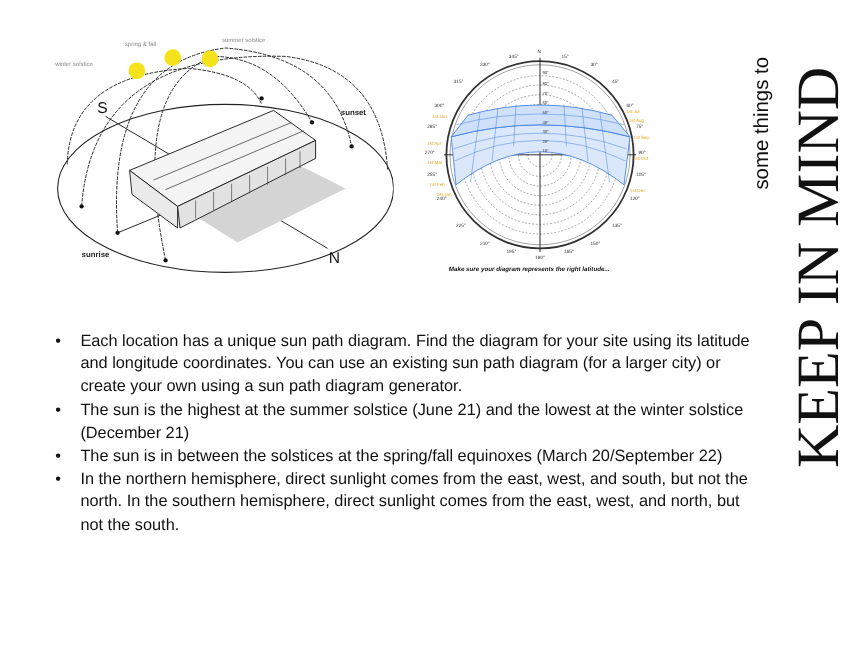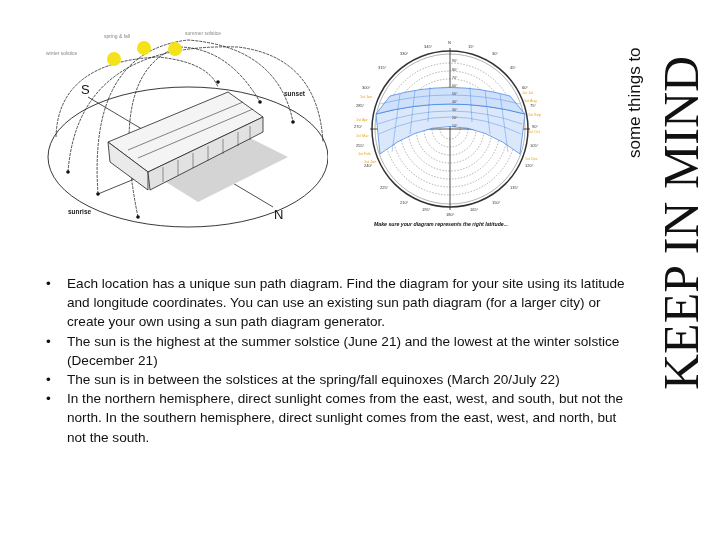--- a/index.html
+++ b/index.html
@@ -149,16 +149,16 @@
     </g>
     <text x="24" y="192" font-size="5.2" font-style="italic" font-weight="bold" fill="#111">Make sure your diagram represents the right latitude...</text>
   </svg>
 
   <div class="side-small">some things to</div>
   <div class="side-big">KEEP IN MIND</div>
 
   <ul class="bullets">
     <li><span class="dot">•</span><span>Each location has a unique sun path diagram.  Find the diagram for your site using its latitude and longitude coordinates.  You can use an existing sun path diagram (for a larger city) or create your own using a sun path diagram generator.</span></li>
     <li><span class="dot">•</span><span>The sun is the highest at the summer solstice (June 21) and the lowest at the winter solstice (December 21)</span></li>
-    <li><span class="dot">•</span><span>The sun is in between the solstices at the spring/fall equinoxes (March 20/July 22)</span></li>
+    <li><span class="dot">•</span><span>The sun is in between the solstices at the spring/fall equinoxes (March 20/September 22)</span></li>
     <li><span class="dot">•</span><span>In the northern hemisphere, direct sunlight comes from the east, west, and south, but not the north.  In the southern hemisphere, direct sunlight comes from the east, west, and north, but not the south.</span></li>
   </ul>
 </div>
 
 </body></html>

